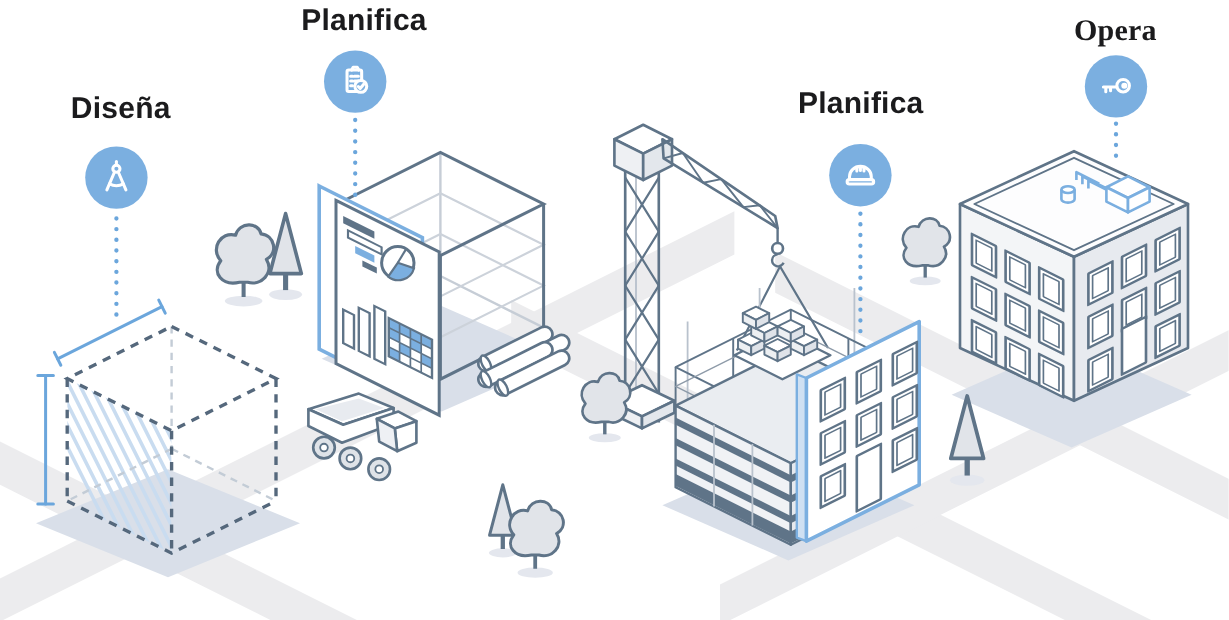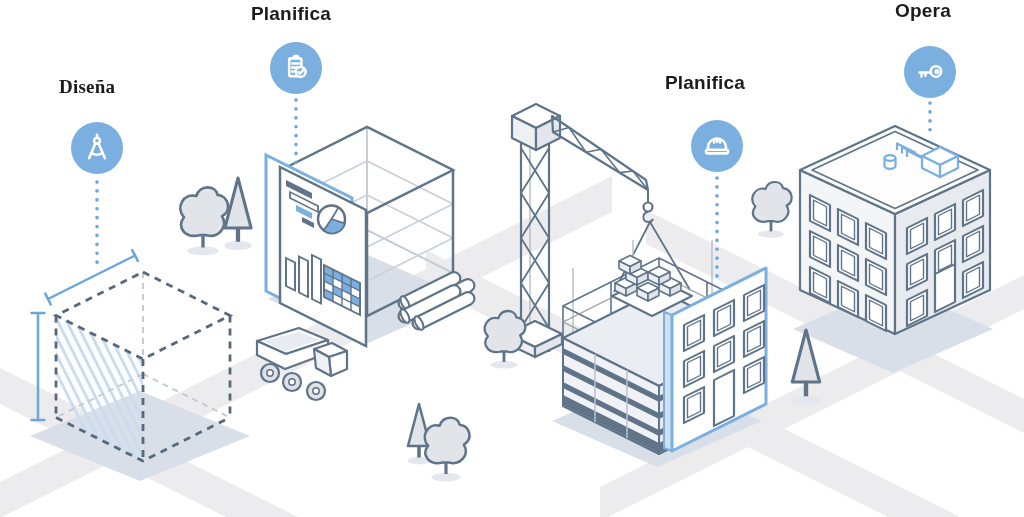--- a/index.html
+++ b/index.html
@@ -13,21 +13,21 @@
     --shadow-gray:#e4e7ee;
     --label-color:#1b1b1d;
   }
   html,body{margin:0;padding:0;background:#fff;}
   #scene{
     position:relative;width:1024px;height:517px;background:#fff;
     overflow:hidden;font-family:"Liberation Sans",sans-serif;
   }
   #scene svg.illustration{position:absolute;left:0;top:0;}
   .stage-label{
-    position:absolute;font-size:19px;font-weight:700;color:var(--label-color);
+    position:absolute;font-size:25px;font-weight:700;color:var(--label-color);
     letter-spacing:.2px;white-space:nowrap;
   }
   .stage-circle{
     position:absolute;width:52px;height:52px;border-radius:50%;
     background:var(--accent-blue);display:flex;align-items:center;justify-content:center;
   }
   .stage-circle svg{width:34px;height:34px;stroke:#fff;fill:none;
     stroke-width:1.8;stroke-linecap:round;stroke-linejoin:round;}
   
   .ol{stroke:var(--outline-slate);}
@@ -383,21 +383,21 @@
 
   <use href="#treeC" transform="translate(419,446) scale(1.05)"></use>
   <use href="#treeD" transform="translate(446,452) scale(1.05)"></use>
 
   <path class="dotline" d="M97,182 V264"></path>
   <path class="dotline" d="M296,100 V164"></path>
   <path class="dotline" d="M717,178 V284"></path>
   <path class="dotline" d="M930,103 V133"></path>
 </svg>
 
-<div class="stage-label" style="left:59px;top:76px;font-family:Liberation Serif, serif;">Diseña</div>
+<div class="stage-label" style="left:59px;top:76px;">Diseña</div>
 <div class="stage-circle" style="left:71px;top:122px;">
   <svg viewBox="0 0 24 24">
     <path d="M12 2.6 V4.4"></path>
     <circle cx="12" cy="6.8" r="2.1"></circle>
     <path d="M10.9 8.7 L6.4 19.2 M13.1 8.7 L17.6 19.2"></path>
     <path d="M7.9 15.7 a8.6 8.6 0 0 0 8.2 0"></path>
   </svg>
 </div>
 
 <div class="stage-label" style="left:251px;top:3px;">Planifica</div>
@@ -413,21 +413,21 @@
 
 <div class="stage-label" style="left:665px;top:72px;">Planifica</div>
 <div class="stage-circle" style="left:691px;top:120px;">
   <svg viewBox="0 0 24 24">
     <path d="M5.6 14.6 v-1.8 a6.4 6 0 0 1 12.8 0 v1.8"></path>
     <rect x="4.2" y="14.6" width="15.6" height="2.6" rx="1.3"></rect>
     <path d="M9.9 7.4 v2.1 M12 6.9 v2.3 M14.1 7.4 v2.1"></path>
   </svg>
 </div>
 
-<div class="stage-label" style="left:895px;top:0px;">Opera</div>
+<div class="stage-label" style="left:895px;top:12px;font-family:Liberation Serif, serif;">Opera</div>
 <div class="stage-circle" style="left:904px;top:46px;">
   <svg viewBox="0 0 24 24">
     <circle cx="16.2" cy="11.6" r="3.7"></circle>
     <circle cx="16.9" cy="11.6" r="0.9"></circle>
     <path d="M12.5 12.4 H4.6 M6 12.4 v2.7 M8.8 12.4 v2.2"></path>
   </svg>
 </div>
 
 </div>
 

